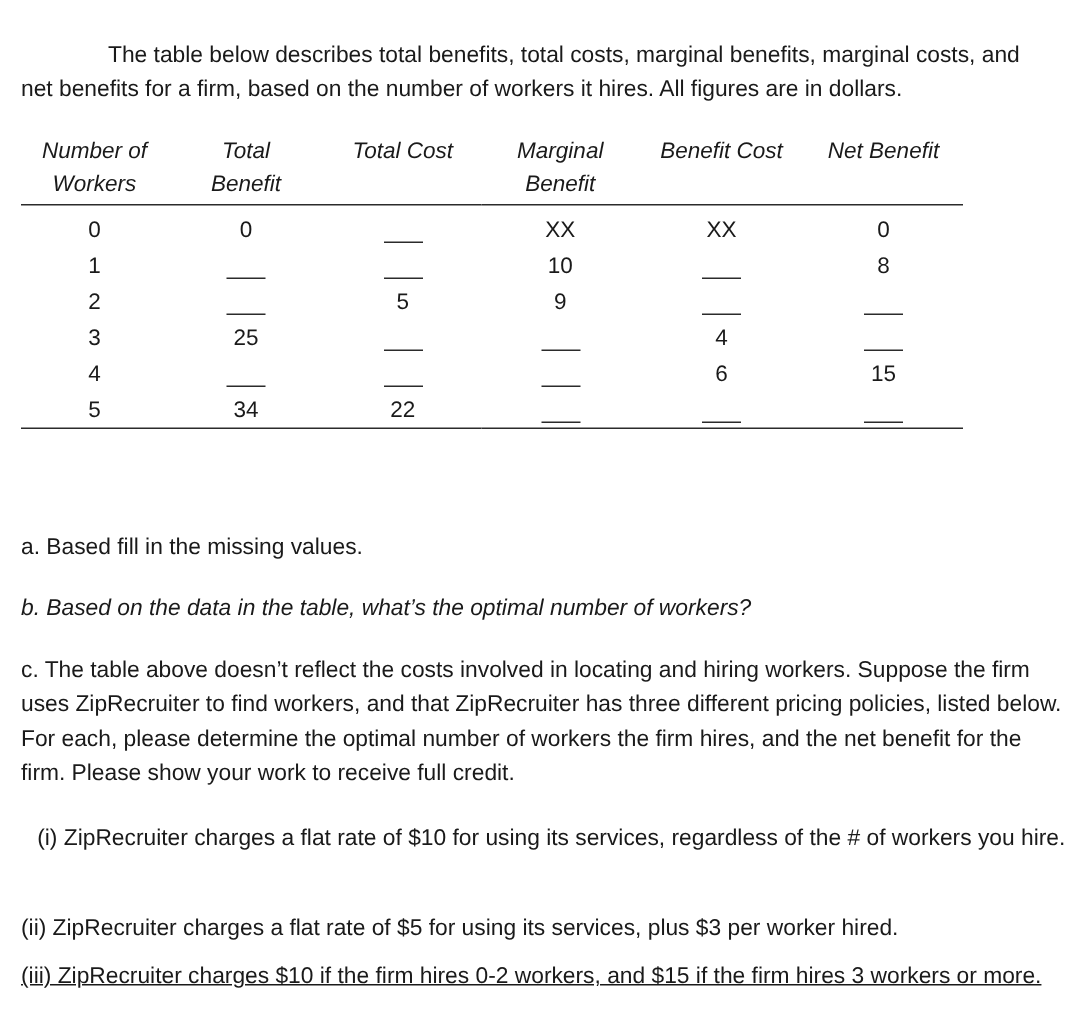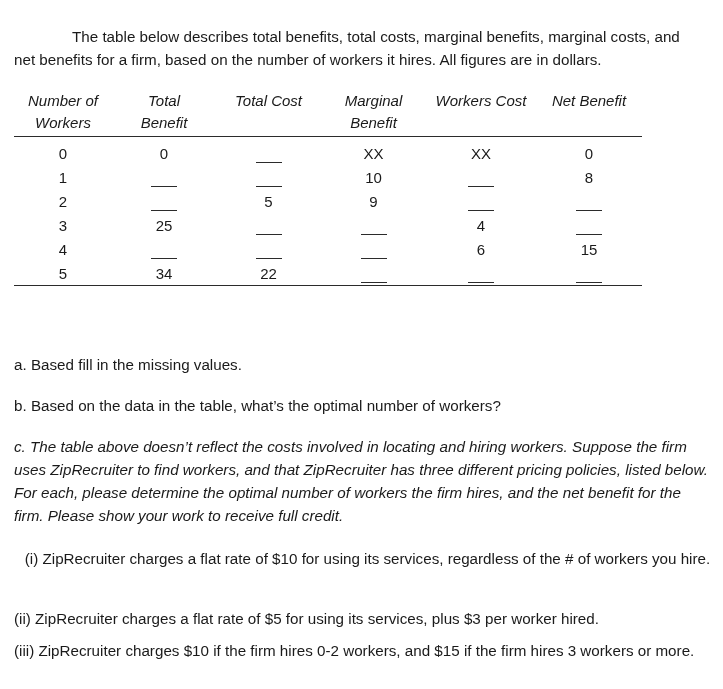--- a/index.html
+++ b/index.html
@@ -94,25 +94,25 @@
 
   
   .q {
     position: absolute;
     left: 14px;
     width: 700px;
     font-size: 15.2px;
     line-height: 23px;
   }
   .q-a  { top: 338px; }
-  .q-b  { top: 379px; }
-  .q-c  { top: 420px; width: 700px; font-style: italic; }
+  .q-b  { top: 379px; font-style: italic; }
+  .q-c  { top: 420px; width: 700px; }
   .q-i  { top: 532px; width: 707px; text-align: center; }
   .q-ii { top: 592px; }
-  .q-iii{ top: 624px; width: 707px; }
+  .q-iii{ top: 624px; width: 707px; text-decoration: underline; }
 </style>
 </head>
 <body>
 
 <div class="page">
 
   <p class="intro">The table below describes total benefits, total costs, marginal benefits, marginal costs, and net benefits for a firm, based on the number of workers it hires. All figures are in dollars.</p>
 
   <div class="tbl-wrap">
     <table class="data">
@@ -136,21 +136,21 @@
           </th>
           <th>
             <span>Total Cost</span><br>
             <span></span>
           </th>
           <th>
             <span>Marginal</span><br>
             <span>Benefit</span>
           </th>
           <th>
-            <span>Workers Cost</span><br>
+            <span>Benefit Cost</span><br>
             <span></span>
           </th>
           <th>
             <span>Net Benefit</span><br>
             <span></span>
           </th>
         </tr>
       </thead>
       <tbody id="table-body">
           <tr>

